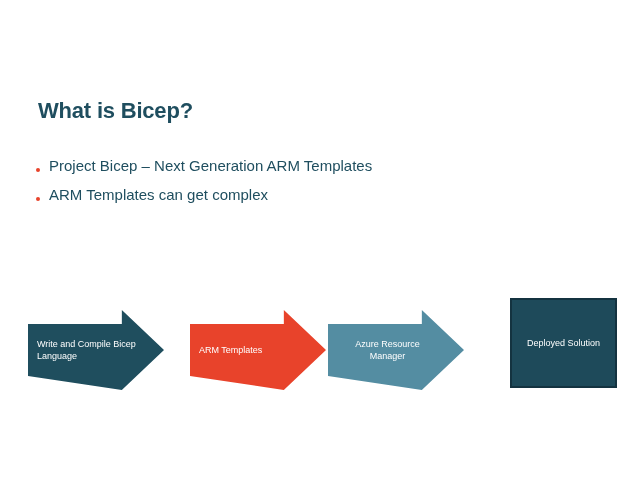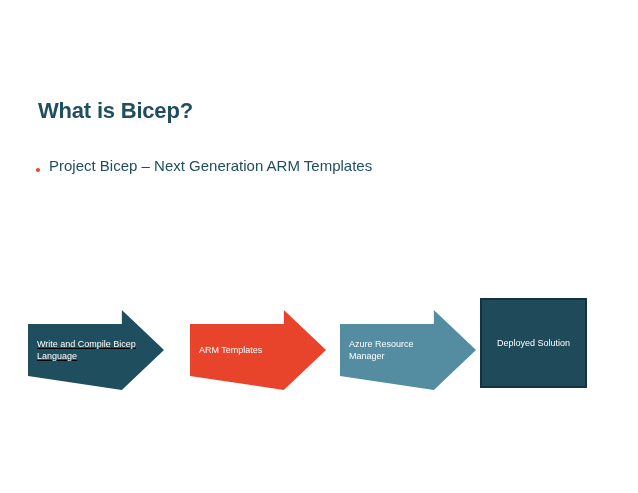--- a/index.html
+++ b/index.html
@@ -72,27 +72,27 @@
     align-items: center;
     clip-path: polygon(0% 17.5%, 69% 17.5%, 69% 0%, 100% 50%, 69% 100%, 0% 82.5%);
   }
   .flow-arrow .shape-label {
     margin-left: 9px;
     width: 101px;
     color: var(--shape-text, #fff);
     font-size: 9px;
     line-height: 12px;
   }
-  .arrow-1 { left: 28px;  background: var(--arrow-teal, #1F4E5E); text-decoration: underline; }
+  .arrow-1 { left: 28px;  background: var(--arrow-teal, #1F4E5E); }
   .arrow-2 { left: 190px; background: var(--arrow-red, #E8432B); }
-  .arrow-3 { left: 340px; background: var(--arrow-blue, #548DA2); }
+  .arrow-3 { left: 328px; background: var(--arrow-blue, #548DA2); text-align: center; }
 
   .flow-box {
     position: absolute;
-    left: 480px;
+    left: 510px;
     top: 298px;
     width: 107px;
     height: 90px;
     background: var(--box-fill, #1E4A5A);
     border: 2px solid var(--box-border, #143340);
     display: flex;
     align-items: center;
     justify-content: center;
     text-align: center;
   }
@@ -108,20 +108,24 @@
 
 <div class="slide">
 
   <h1 class="slide-title">What is Bicep?</h1>
 
   <div class="bullet-list">
     <div class="bullet-item">
       <span class="bullet-dot"></span>
       <span class="bullet-text">Project Bicep – Next Generation ARM Templates</span>
     </div>
+    <div class="bullet-item">
+      <span class="bullet-dot"></span>
+      <span class="bullet-text">ARM Templates can get complex</span>
+    </div>
   </div>
 
   <div class="flow-arrow arrow-1">
     <span class="shape-label">Write and Compile Bicep Language</span>
   </div>
 
   <div class="flow-arrow arrow-2">
     <span class="shape-label">ARM Templates</span>
   </div>
 

